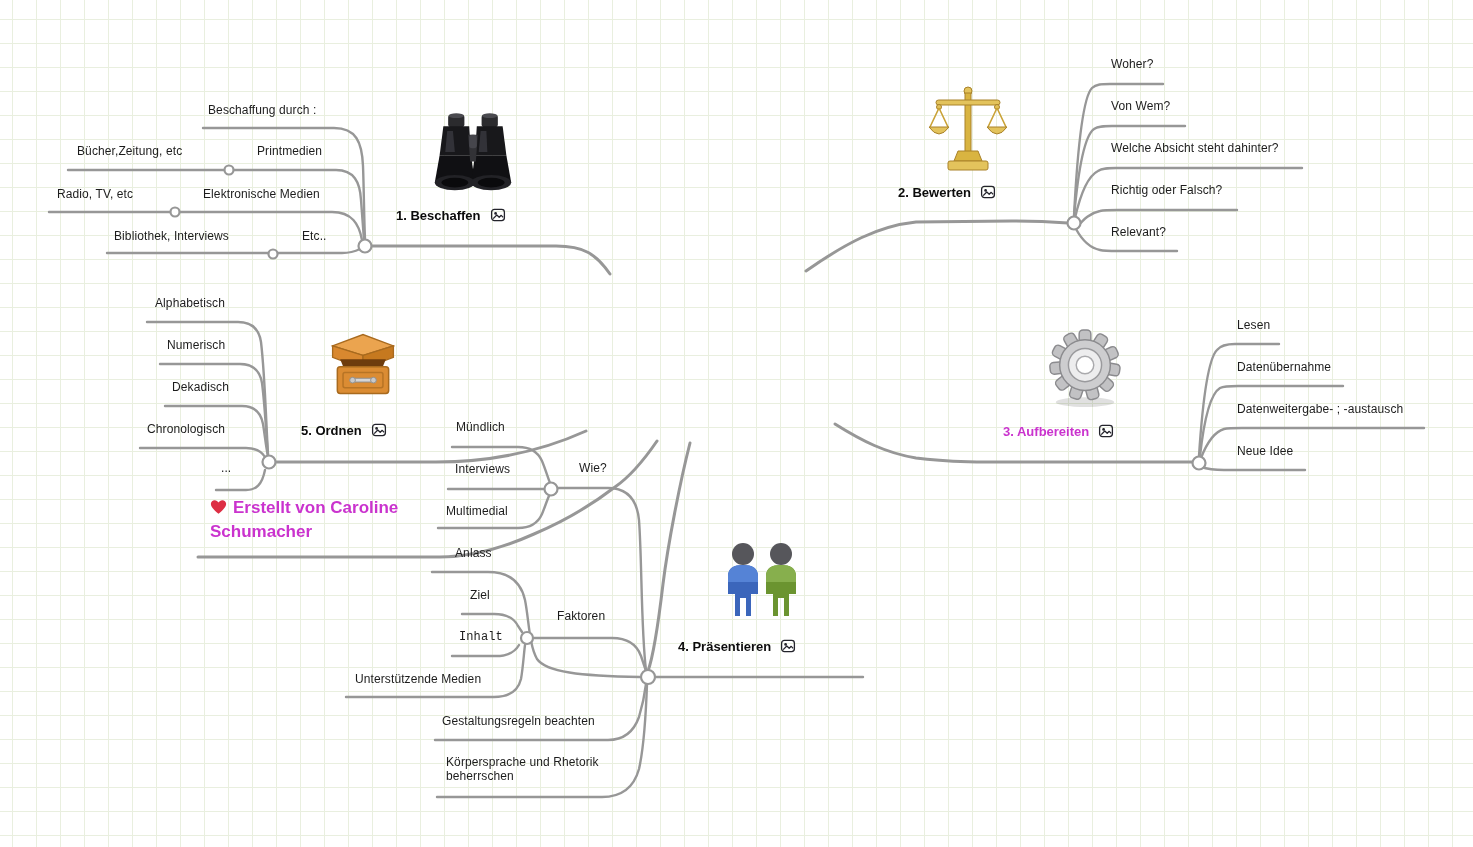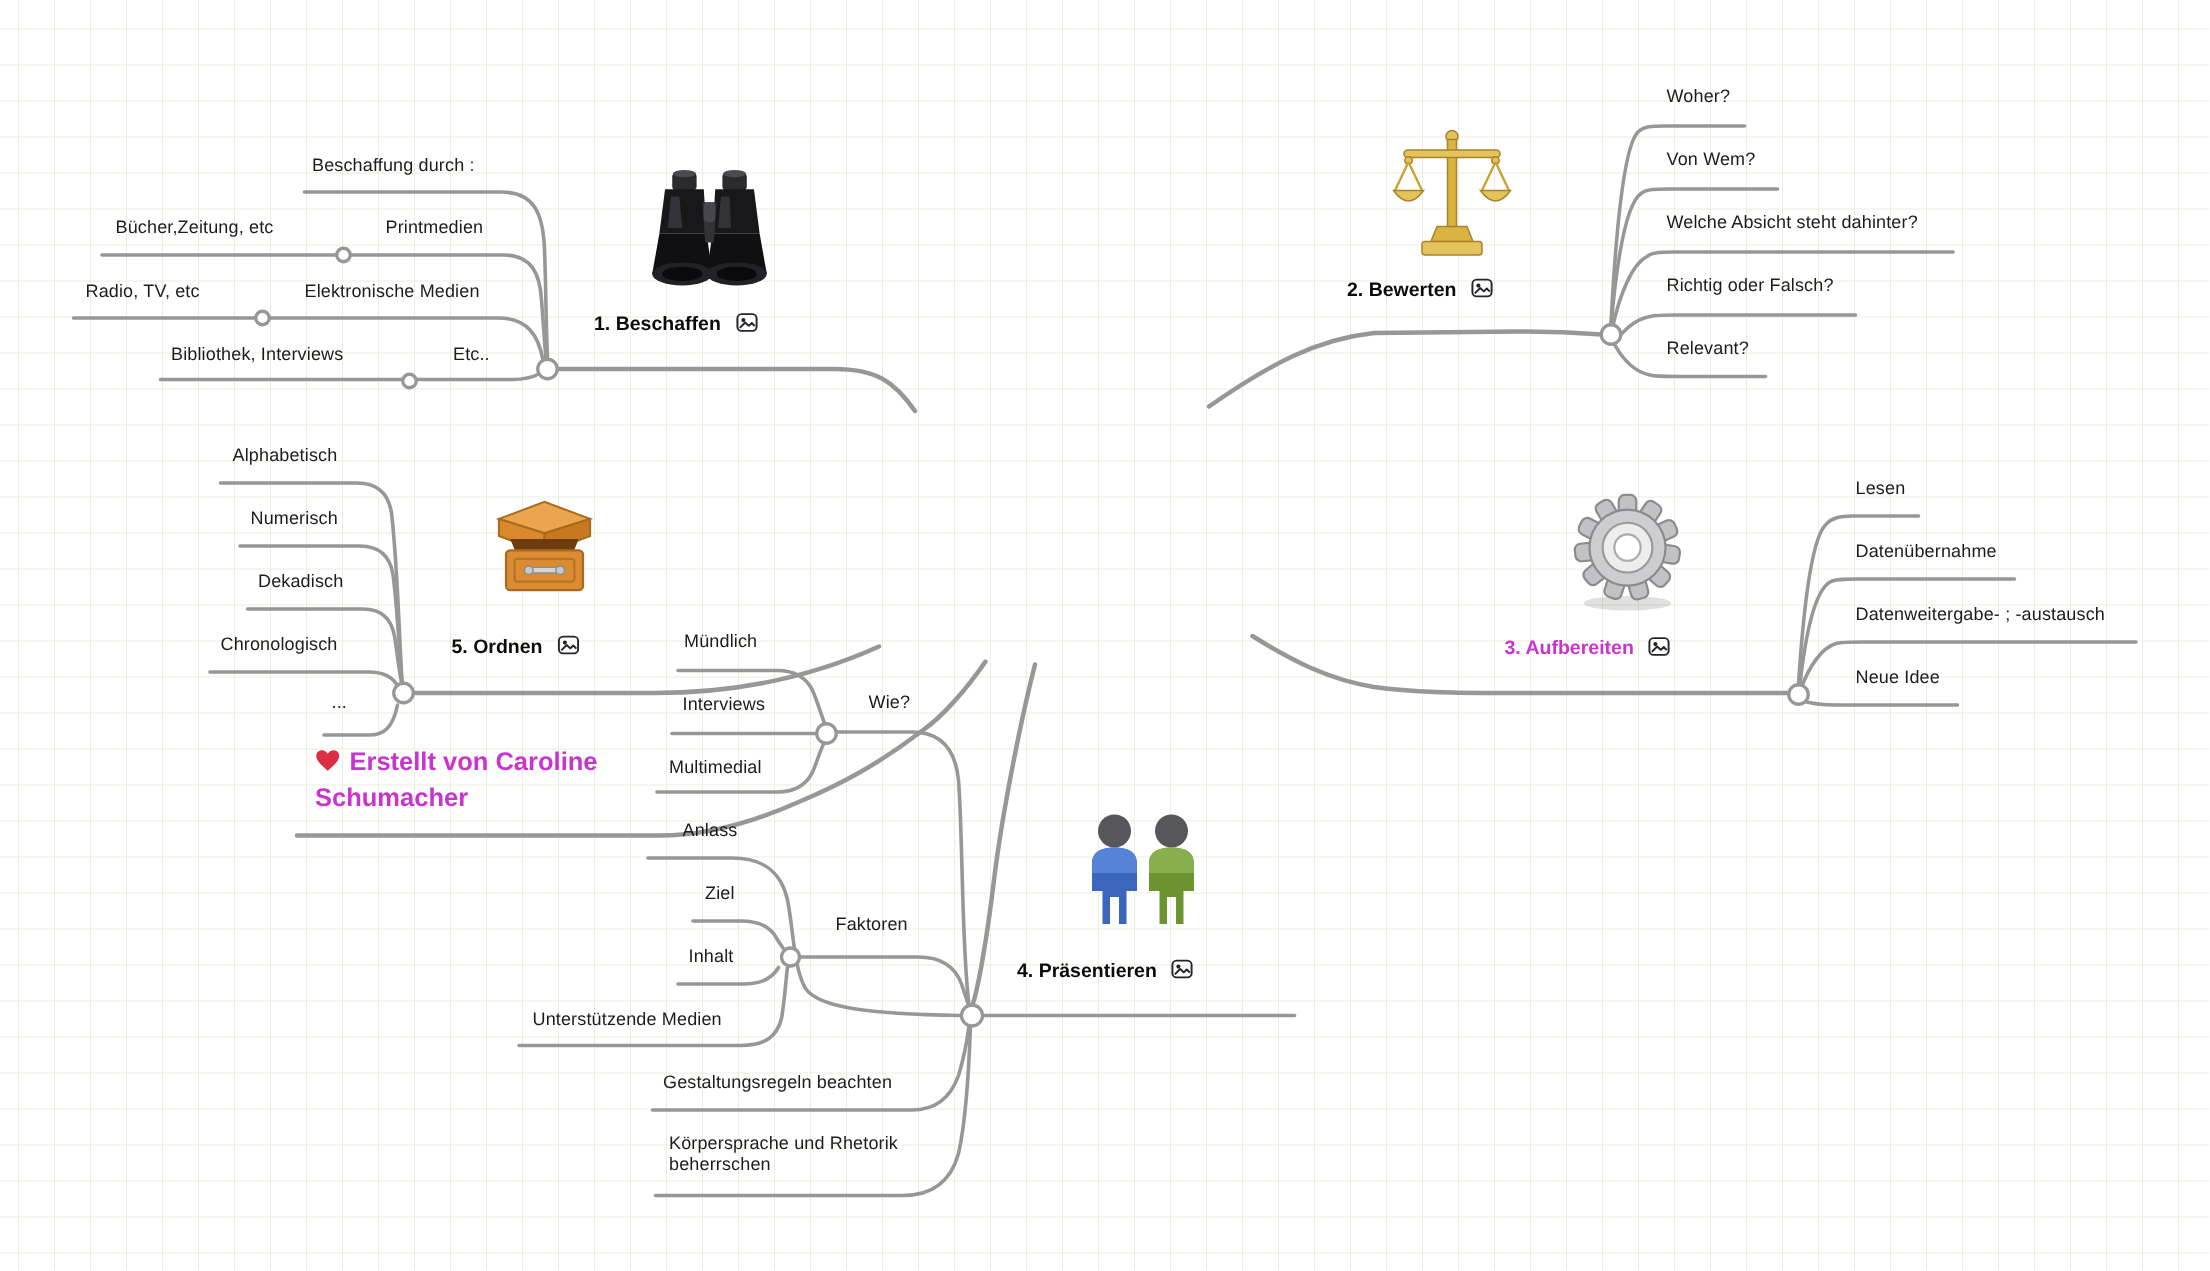--- a/index.html
+++ b/index.html
@@ -261,21 +261,21 @@
   <div class="lbl" style="left:147px;top:422px;">Chronologisch</div>
   <div class="lbl" style="left:221px;top:461px;">...</div>
 
   <div class="lbl" style="left:579px;top:461px;">Wie?</div>
   <div class="lbl" style="left:456px;top:420px;">Mündlich</div>
   <div class="lbl" style="left:455px;top:462px;">Interviews</div>
   <div class="lbl" style="left:446px;top:504px;">Multimedial</div>
   <div class="lbl" style="left:455px;top:546px;">Anlass</div>
   <div class="lbl" style="left:557px;top:609px;">Faktoren</div>
   <div class="lbl" style="left:470px;top:588px;">Ziel</div>
-  <div class="lbl" style="left:459px;top:630px;">Inhalt</div>
+  <div class="lbl" style="left:459px;top:630px;font-family:Liberation Mono, monospace;">Inhalt</div>
   <div class="lbl" style="left:355px;top:672px;">Unterstützende Medien</div>
   <div class="lbl" style="left:442px;top:714px;">Gestaltungsregeln beachten</div>
   <div class="lbl wrap" id="koerpersprache-node" style="left:446px;top:755px;">Körpersprache und Rhetorik beherrschen</div>
 
   <div id="credit-node" class="magenta">
     <svg class="heart" width="17" height="16" viewBox="0 0 20 18">
       <path d="M10 17 C4 12 1 8.5 1 5.5 C1 2.7 3.2 1 5.5 1 C7.4 1 9.1 2.2 10 3.8 C10.9 2.2 12.6 1 14.5 1 C16.8 1 19 2.7 19 5.5 C19 8.5 16 12 10 17 Z" fill="#DD2E44"></path>
     </svg><span>Erstellt von Caroline Schumacher</span>
   </div>
 

